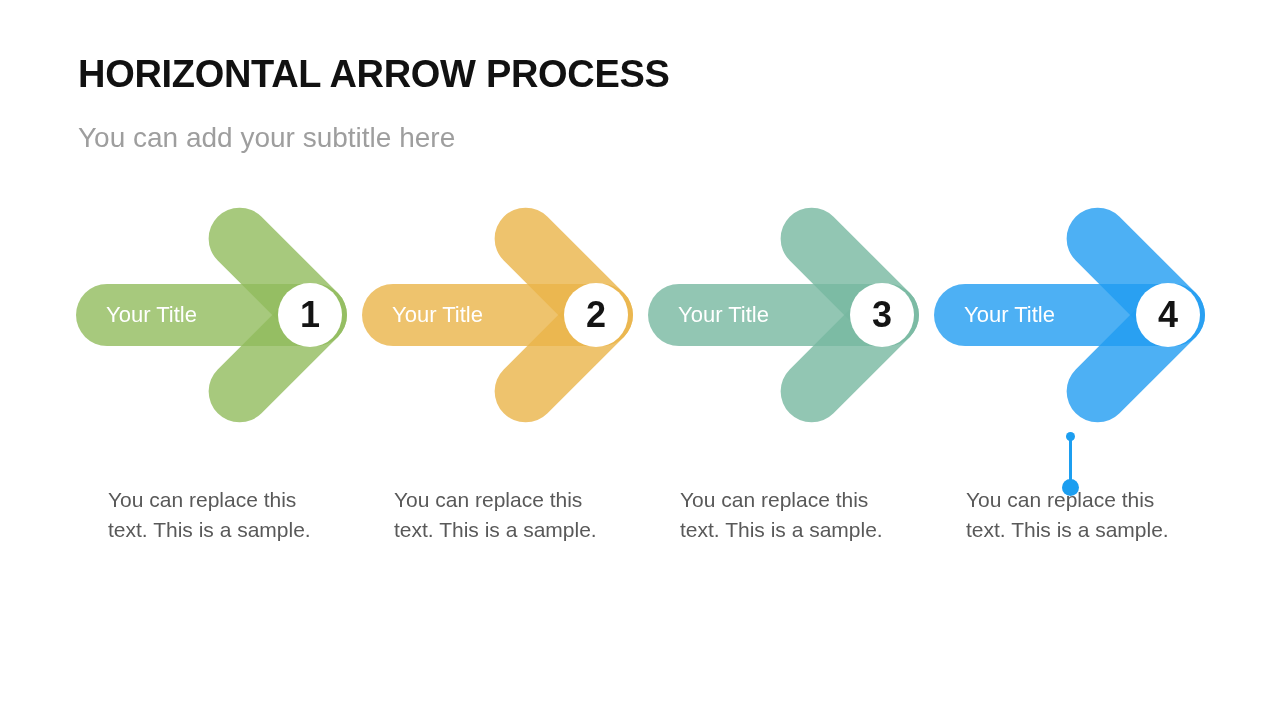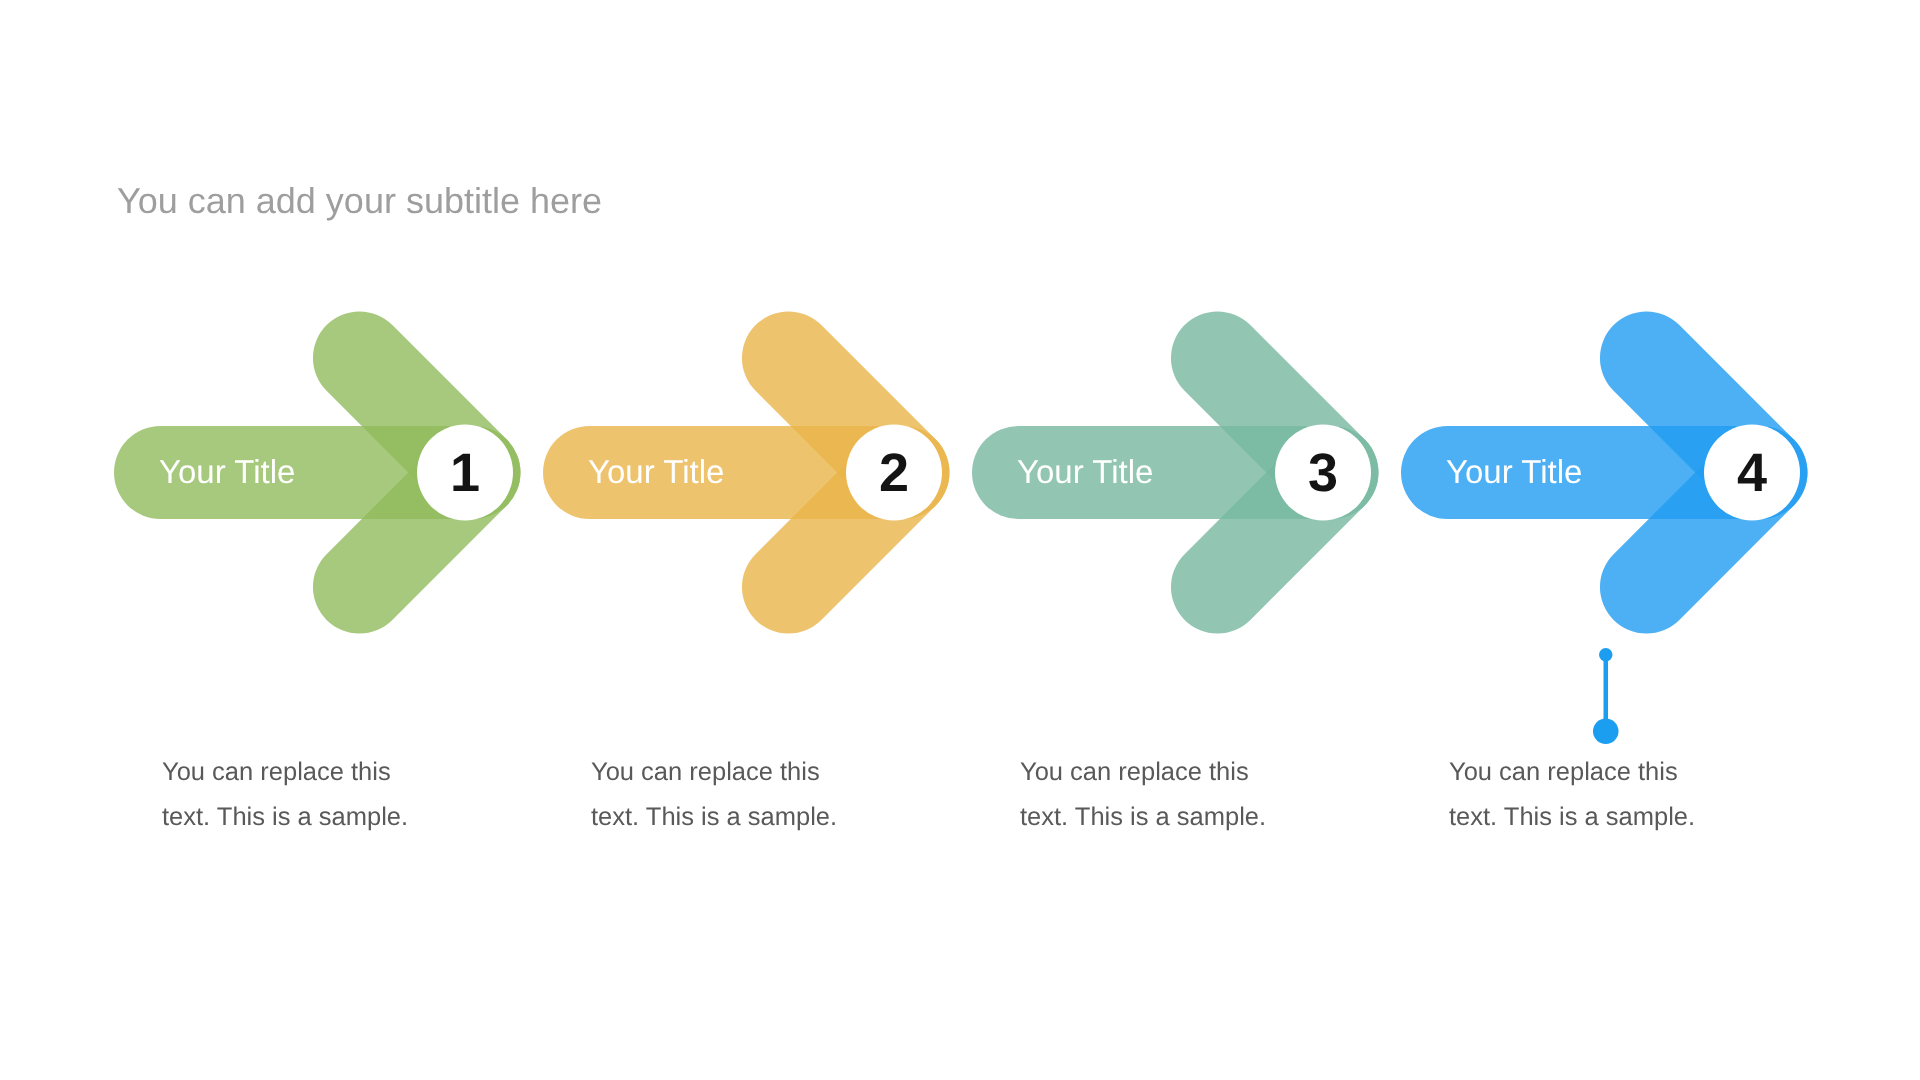--- a/index.html
+++ b/index.html
@@ -23,21 +23,21 @@
     color: #111111;
     line-height: 1.1;
     white-space: nowrap;
   }
 
   .subtitle {
     position: absolute;
     left: 78px;
     top: 121px;
     margin: 0;
-    font-size: 24px;
+    font-size: 28px;
     font-weight: normal;
     color: #9e9e9e;
     line-height: 1.2;
     white-space: nowrap;
   }
 
   .steps { position: absolute; left: 0; top: 0; width: 100%; height: 100%; padding-left: 40px; }
 
   .step {
     position: absolute;
@@ -99,23 +99,23 @@
   .circle span {
     font-size: 36px;
     font-weight: bold;
     color: #141414;
     line-height: 1;
   }
 
   .desc {
     position: absolute;
     left: 32px;
-    top: 297px;
+    top: 282px;
     width: 240px;
-    font-size: 17px;
+    font-size: 21px;
     line-height: 30px;
     color: #595959;
   }
 
   
   .pin { position: absolute; left: 1061px; top: 432px; width: 18px; height: 64px; }
   .pin .pin-dot-top {
     position: absolute; left: 4.5px; top: 0;
     width: 9px; height: 9px; border-radius: 50%;
     background: var(--pin, #1c9ef0);
@@ -129,20 +129,21 @@
     position: absolute; left: 0.5px; top: 47px;
     width: 17px; height: 17px; border-radius: 50%;
     background: var(--pin, #1c9ef0);
   }
 </style>
 </head>
 <body>
 
 <div class="slide">
 
+  <h1 class="title">HORIZONTAL ARROW PROCESS</h1>
   <p class="subtitle">You can add your subtitle here</p>
 
   <div class="steps">
 
     <div class="step" style="--c: 145,187,93;">
       <div class="arm arm-top"></div>
       <div class="arm arm-bottom"></div>
       <div class="bar">
         <span class="bar-label">Your Title</span>
       </div>

